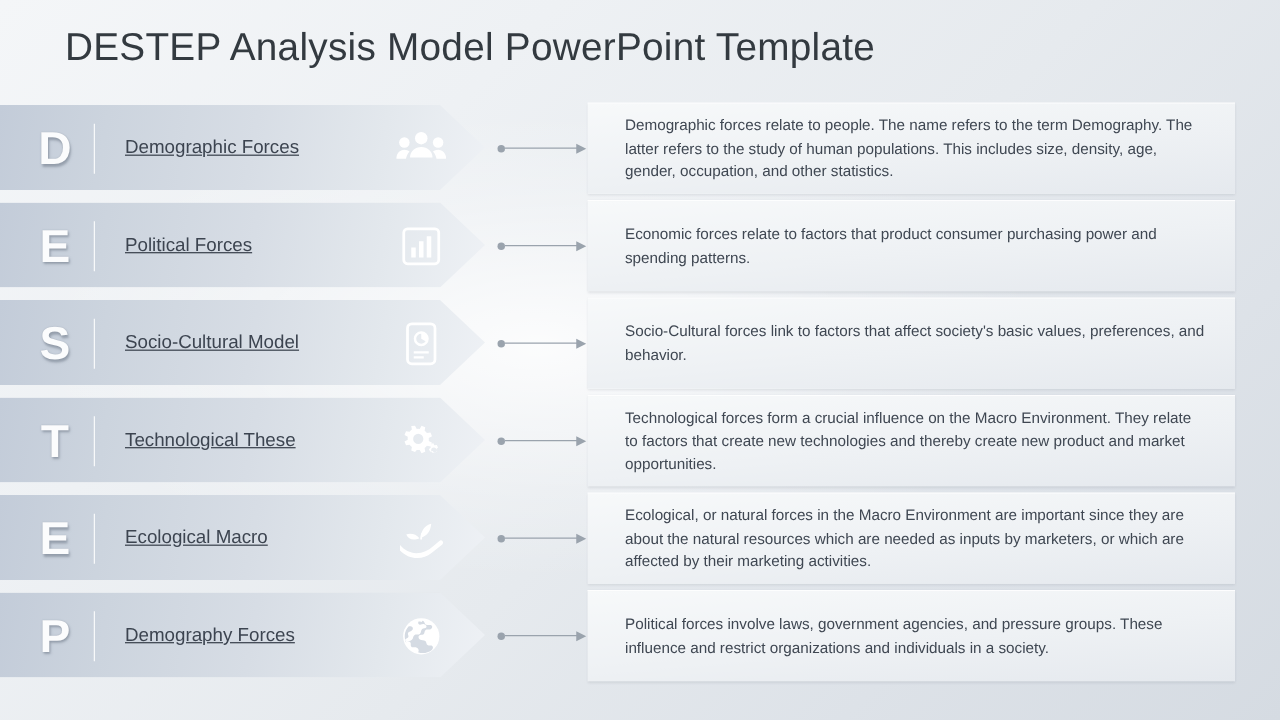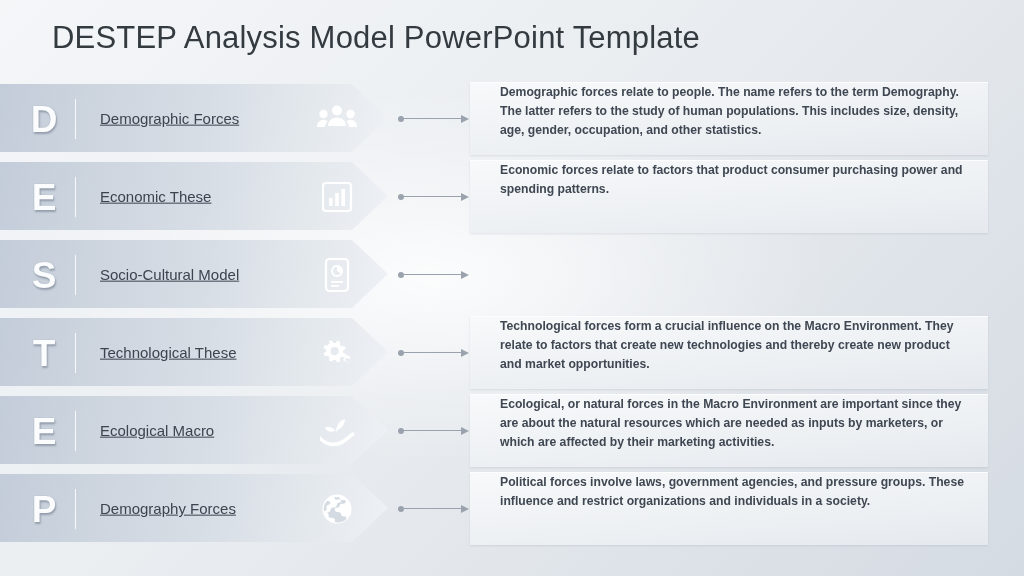--- a/index.html
+++ b/index.html
@@ -151,21 +151,21 @@
   .desc {
     position: absolute;
     left: 470px;
     top: 2px;
     width: 518px;
     height: 72px;
     background: linear-gradient(175deg, #f7f9fa 0%, #eef1f4 55%, #e5e9ee 100%);
     border-top: 1px solid rgba(255,255,255,0.9);
     box-shadow: 0 1px 2px rgba(90,100,115,0.14);
     display: flex;
-    font-weight: bold;
+    align-items: center;
   }
   .desc-text {
     padding: 0 22px 0 30px;
     font-size: 12.2px;
     color: #3f4752;
     line-height: 1.55;
   }
 </style>
 </head>
 <body>
@@ -200,21 +200,21 @@
       </div>
       <div class="desc">
         <div class="desc-text">Demographic forces relate to people. The name refers to the term Demography. The latter refers to the study of human populations. This includes size, density, age, gender, occupation, and other statistics.</div>
       </div>
     </div>
 
     <div class="row">
       <div class="chev"></div>
       <div class="letter">E</div>
       <div class="divider"></div>
-      <div class="label">Economic These</div>
+      <div class="label">Political Forces</div>
       <div class="icon-wrap">
         <svg width="32" height="32" viewBox="0 0 32 32">
           <rect x="2" y="2" width="28" height="28" rx="3" fill="none" stroke="#ffffff" stroke-width="2.2"></rect>
           <rect x="8" y="17" width="3.6" height="8" fill="#ffffff"></rect>
           <rect x="14.2" y="12" width="3.6" height="13" fill="#ffffff"></rect>
           <rect x="20.4" y="8" width="3.6" height="17" fill="#ffffff"></rect>
         </svg>
       </div>
       <div class="arrow">
         <div class="dot"></div>
@@ -237,20 +237,23 @@
           <circle cx="13" cy="14" r="5" fill="none" stroke="#ffffff" stroke-width="2"></circle>
           <path d="M13 14 L13 9 A5 5 0 0 1 17.5 16.5 Z" fill="#ffffff"></path>
           <rect x="7" y="24" width="12" height="1.8" fill="#ffffff"></rect>
           <rect x="7" y="28" width="8" height="1.8" fill="#ffffff"></rect>
         </svg>
       </div>
       <div class="arrow">
         <div class="dot"></div>
           <div class="line"></div>
           <div class="head"></div>
+      </div>
+      <div class="desc">
+        <div class="desc-text">Socio-Cultural forces link to factors that affect society's basic values, preferences, and behavior.</div>
       </div>
     </div>
 
     <div class="row">
       <div class="chev"></div>
       <div class="letter">T</div>
       <div class="divider"></div>
       <div class="label">Technological These</div>
       <div class="icon-wrap">
         <svg width="38" height="34" viewBox="0 0 38 34">

